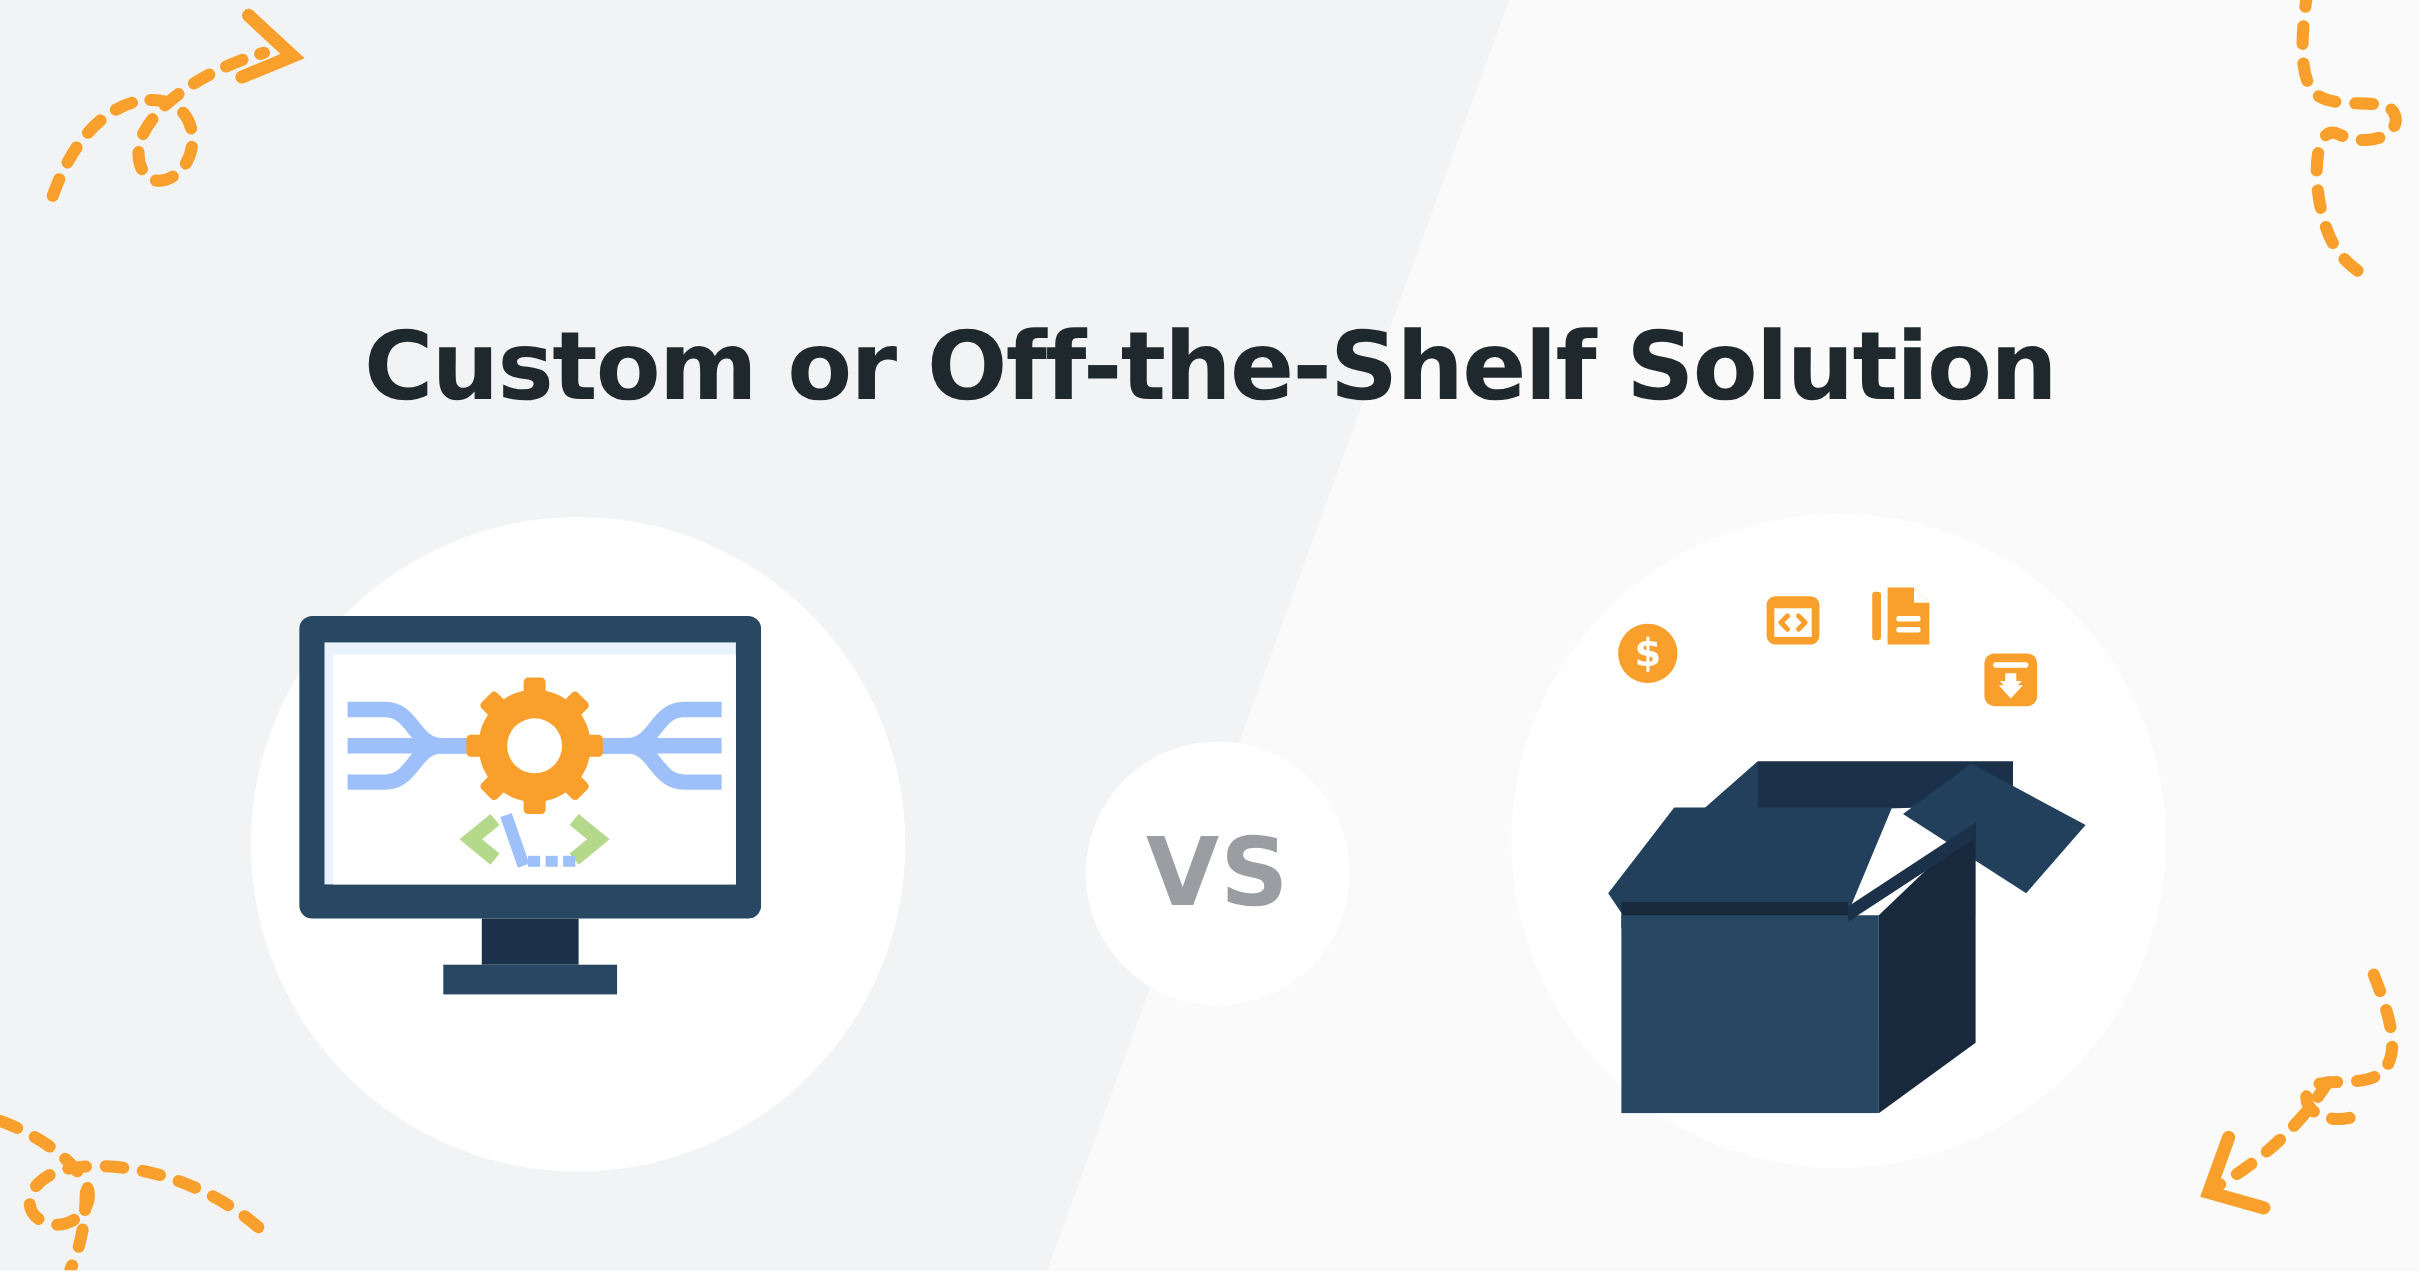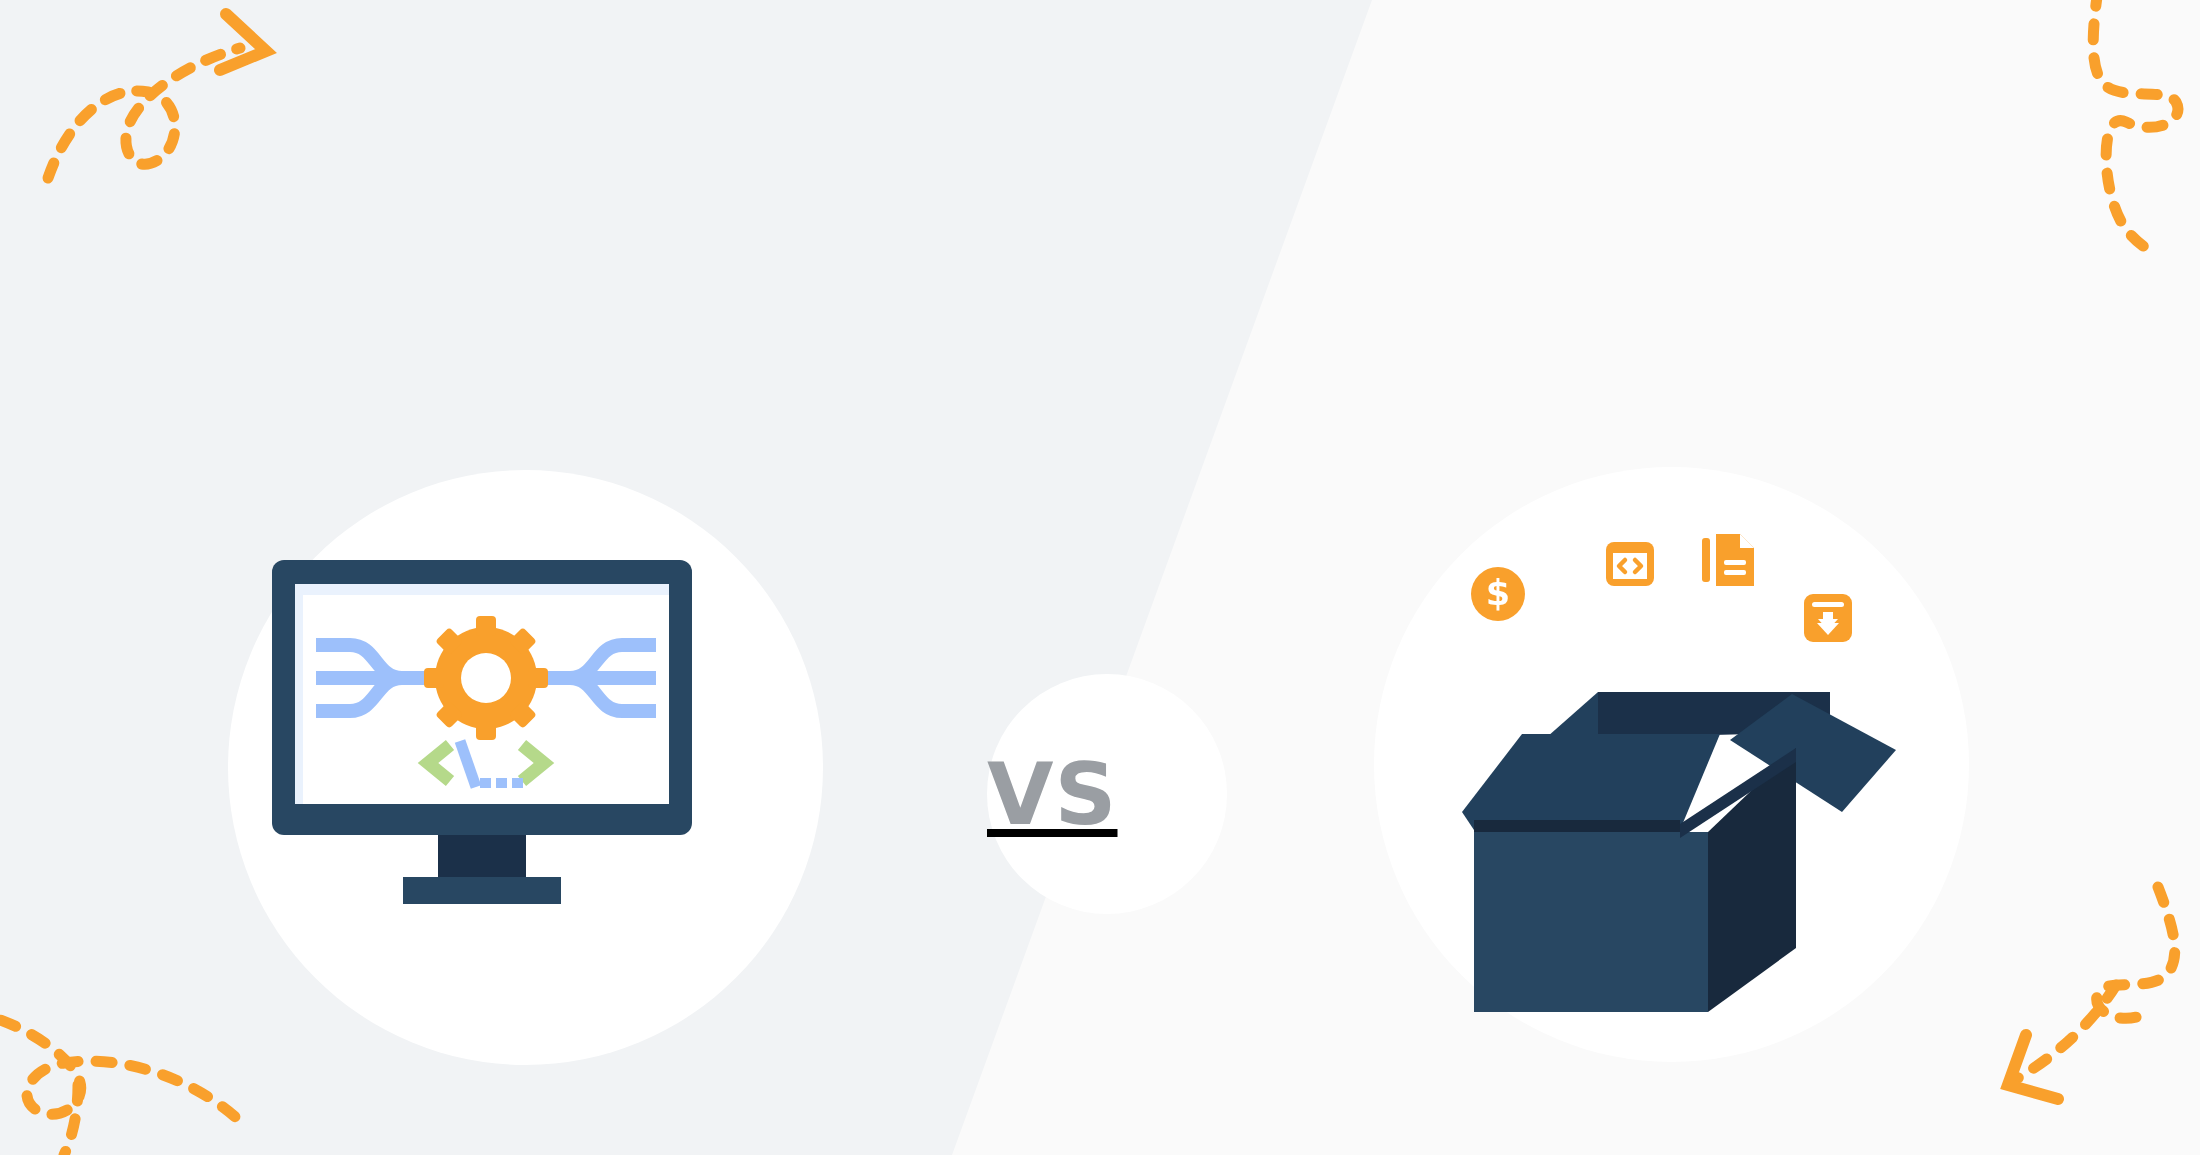--- a/index.html
+++ b/index.html
@@ -93,22 +93,21 @@
   .vs-badge {
     position: absolute;
     left: 987px;
     top: 674px;
     width: 240px;
     height: 240px;
     border-radius: 50%;
     background: #ffffff;
     display: flex;
     align-items: center;
-    justify-content: flex-start;
-    text-decoration: underline;
+    justify-content: center;
   }
   .vs-label {
     font-size: 86px;
     font-weight: 700;
     letter-spacing: 1px;
     color: #9a9ea3;
     font-family: "DejaVu Sans", sans-serif;
   }
 
   
@@ -149,20 +148,21 @@
 
   <div class="deco deco-bl">
     <svg width="340" height="200" viewBox="0 0 340 200" fill="none" aria-hidden="true">
       <path d="M8 52 C60 62 104 92 118 118 C130 142 100 164 78 152 C56 140 68 110 104 104
                C160 95 236 118 286 168" stroke="#f9a02c" stroke-width="11" stroke-linecap="round" stroke-dasharray="16 18"></path>
       <path d="M118 126 C118 150 114 174 104 196" stroke="#f9a02c" stroke-width="11" stroke-linecap="round" stroke-dasharray="16 18"></path>
     </svg>
   </div>
 
 
+  <h1 class="headline">Custom or Off-the-Shelf Solution</h1>
 
   <div class="circle-card card-left"></div>
 
   <div class="illus illus-monitor">
     <svg width="420" height="400" viewBox="0 0 420 400" aria-hidden="true">
 
       <rect x="0" y="0" width="420" height="275" rx="12" fill="#284762"></rect>
 
       <rect x="23" y="24" width="374" height="220" fill="#eaf2fd"></rect>
       <rect x="31" y="35" width="366" height="209" fill="#ffffff"></rect>

